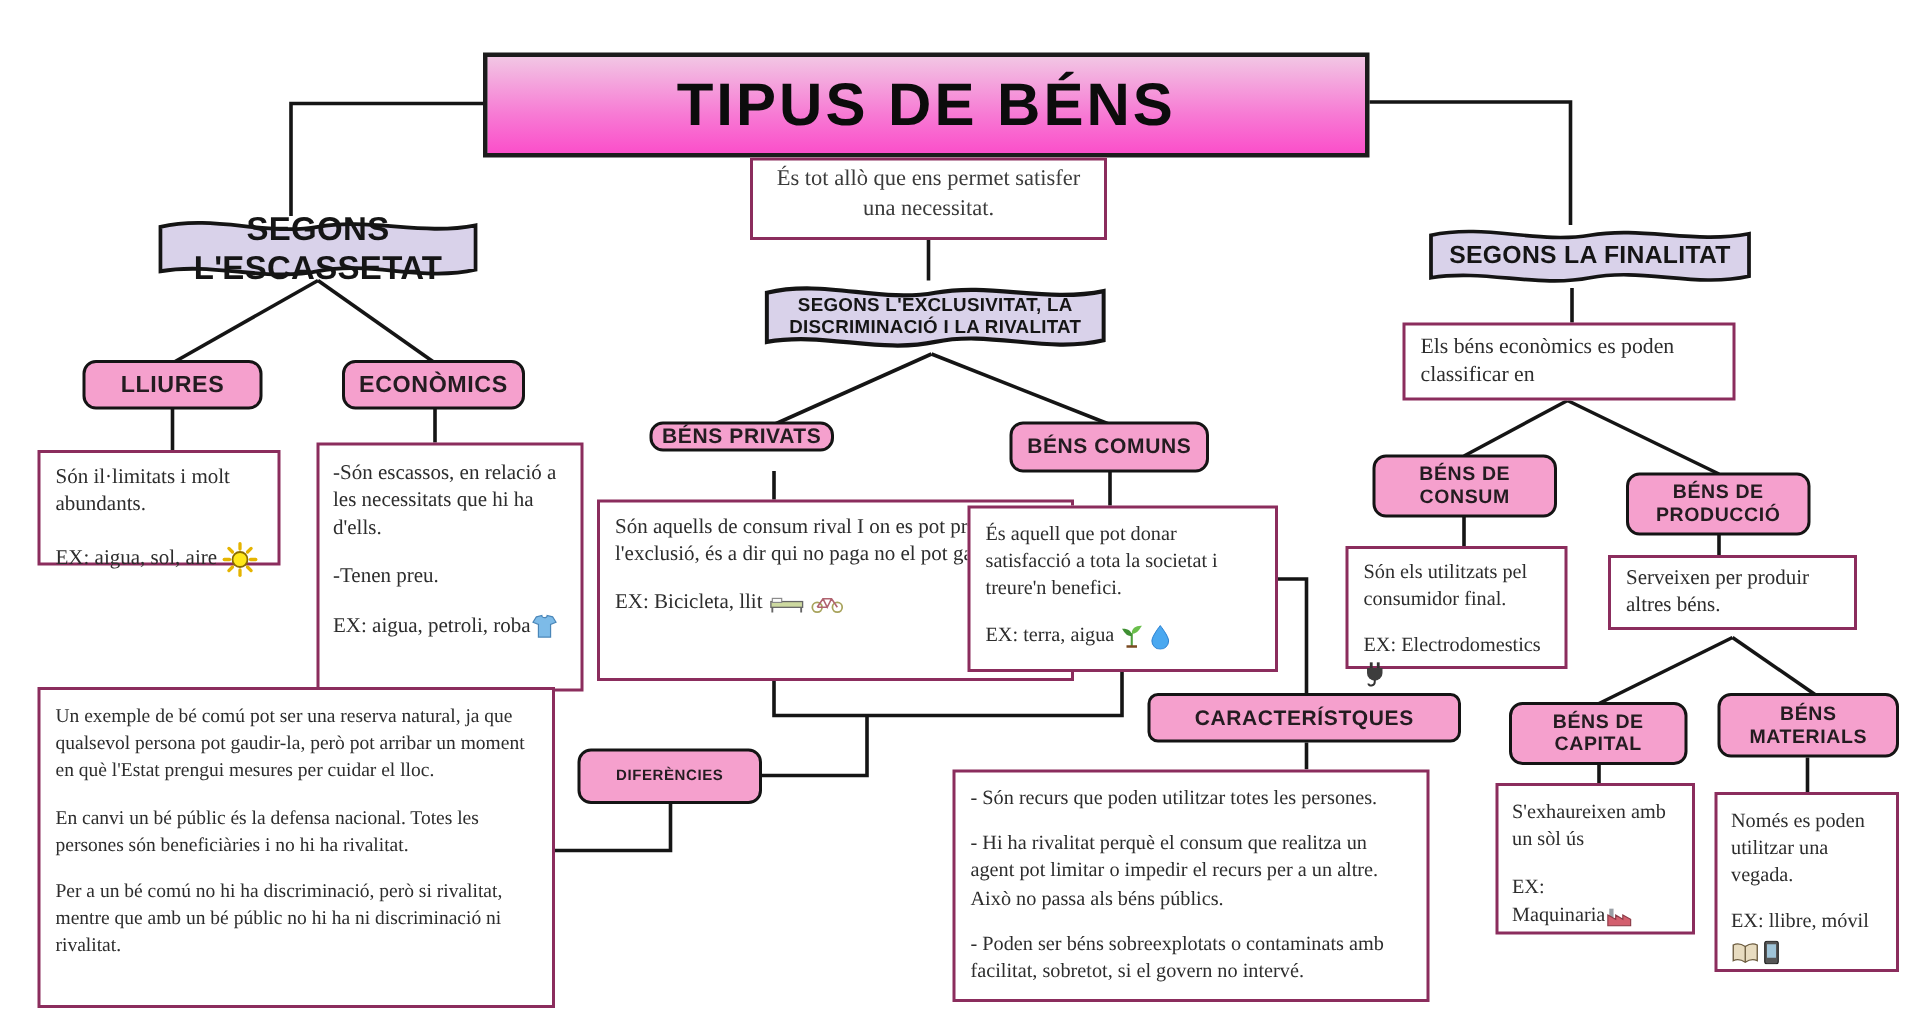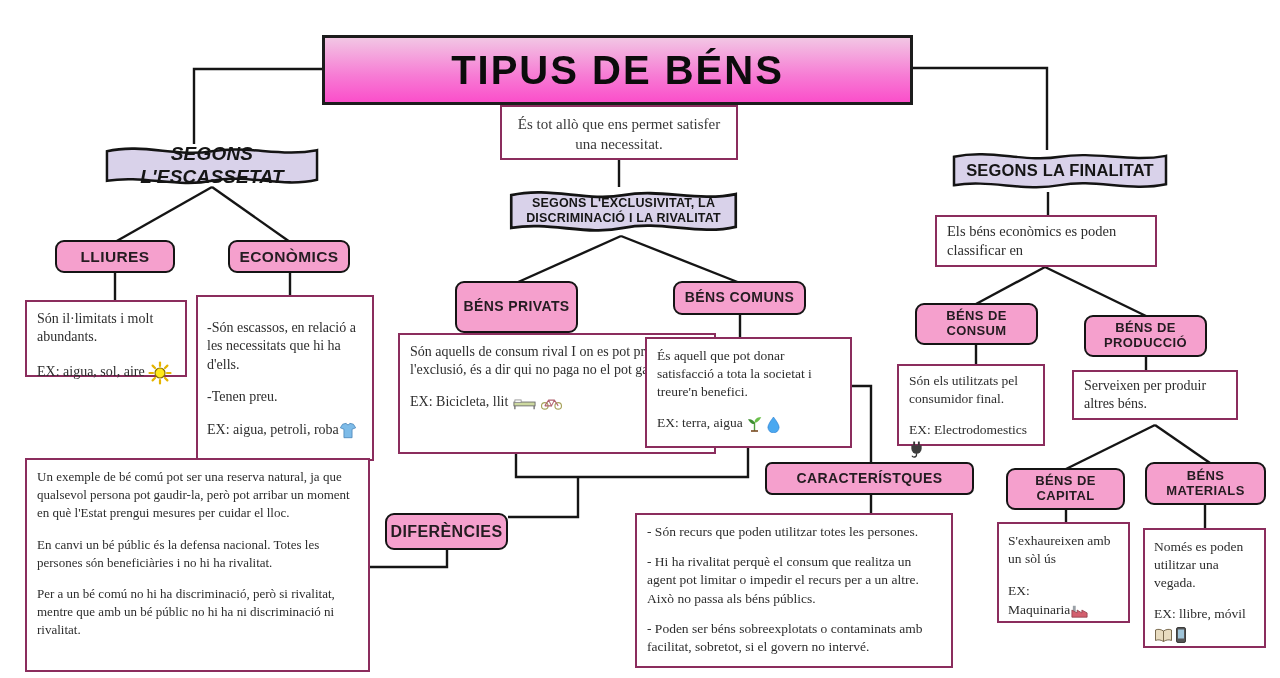--- a/index.html
+++ b/index.html
@@ -14,21 +14,21 @@
   .banner .bshape{position:absolute;left:0;top:0;width:100%;height:100%;}
   .banner .blabel{position:relative;font-weight:bold;color:#151515;line-height:1.18;letter-spacing:.2px;}
   .node{background:#f5a0cd;border:2.5px solid #141414;border-radius:9px;
         display:flex;align-items:center;justify-content:center;font-weight:bold;
         color:#241c21;text-align:center;line-height:1.12;letter-spacing:.4px;padding:2px 4px;}
   .tbox{background:#fff;border:2px solid #8b2d5d;color:#2d2d2d;
         font-family:"Liberation Serif",serif;font-size:14px;line-height:1.32;padding:8px 10px;}
   .tbox p{margin:0 0 14px 0;}
   .tbox p.tight{margin:13px 0 2px 0;}
   .tbox p:last-child{margin-bottom:0;}
-  .def{display:flex;align-items:flex-start;justify-content:center;text-align:center;}
+  .def{display:flex;align-items:flex-end;justify-content:center;text-align:center;}
   .def p{margin:0;}
   .icon{display:inline-block;vertical-align:middle;line-height:0;}
 </style>
 </head>
 <body>
 
 <div class="canvas">
 
   <svg class="wires" width="1280" height="678">
     <g fill="none" stroke="#151515" stroke-width="2.4">
@@ -61,21 +61,21 @@
   </svg>
 
   <div class="title" style="left:322px;top:35px;width:591px;height:70px;">
     <span>TIPUS DE BÉNS</span>
   </div>
 
   <div class="tbox def" style="left:500px;top:105px;width:238px;height:55px;font-size:15px;color:#3a3a3a;">
     <p>És tot allò que ens permet satisfer una necessitat.</p>
   </div>
 
-  <div class="banner" style="left:103px;top:142px;width:218px;height:47px;font-size:19px;font-style:italic;">
+  <div class="banner" style="left:103px;top:142px;width:218px;height:47px;font-size:22px;">
     <svg class="bshape" viewBox="0 0 220 46" preserveAspectRatio="none">
       <path d="M4,9 C40,1 75,15 110,9 C145,3 180,15 216,8 L216,37 C180,45 145,31 110,38 C75,45 40,32 4,38 Z" fill="#d9d2ea" stroke="#141414" stroke-width="2.5"></path>
     </svg>
     <span class="blabel">SEGONS L'ESCASSETAT</span>
   </div>
 
   <div class="banner" style="left:507px;top:185px;width:233px;height:52px;font-size:12.5px;">
     <svg class="bshape" viewBox="0 0 220 46" preserveAspectRatio="none">
       <path d="M4,9 C40,1 75,15 110,9 C145,3 180,15 216,8 L216,37 C180,45 145,31 110,38 C75,45 40,32 4,38 Z" fill="#d9d2ea" stroke="#141414" stroke-width="2.5"></path>
     </svg>
@@ -84,25 +84,25 @@
 
   <div class="banner" style="left:950px;top:148px;width:220px;height:45px;font-size:16.5px;">
     <svg class="bshape" viewBox="0 0 220 46" preserveAspectRatio="none">
       <path d="M4,9 C40,1 75,15 110,9 C145,3 180,15 216,8 L216,37 C180,45 145,31 110,38 C75,45 40,32 4,38 Z" fill="#d9d2ea" stroke="#141414" stroke-width="2.5"></path>
     </svg>
     <span class="blabel">SEGONS LA FINALITAT</span>
   </div>
 
   <div class="node" style="left:55px;top:240px;width:120px;height:33px;font-size:15.5px;">LLIURES</div>
   <div class="node" style="left:228px;top:240px;width:122px;height:33px;font-size:15.5px;">ECONÒMICS</div>
-  <div class="node" style="left:455px;top:281px;width:123px;height:52px;font-size:14px;">BÉNS PRIVATS</div>
+  <div class="node" style="left:433px;top:281px;width:123px;height:20px;font-size:14px;">BÉNS PRIVATS</div>
   <div class="node" style="left:673px;top:281px;width:133px;height:34px;font-size:14px;">BÉNS COMUNS</div>
   <div class="node" style="left:915px;top:303px;width:123px;height:42px;font-size:13px;">BÉNS DE CONSUM</div>
   <div class="node" style="left:1084px;top:315px;width:123px;height:42px;font-size:13px;">BÉNS DE PRODUCCIÓ</div>
-  <div class="node" style="left:385px;top:499px;width:123px;height:37px;font-size:16px;margin-top:14px;">DIFERÈNCIES</div>
+  <div class="node" style="left:385px;top:499px;width:123px;height:37px;font-size:10px;">DIFERÈNCIES</div>
   <div class="node" style="left:765px;top:462px;width:209px;height:33px;font-size:14px;border-radius:7px;">CARACTERÍSTQUES</div>
   <div class="node" style="left:1006px;top:468px;width:119px;height:42px;font-size:13px;">BÉNS DE CAPITAL</div>
   <div class="node" style="left:1145px;top:462px;width:121px;height:43px;font-size:13px;">BÉNS MATERIALS</div>
 
   <div class="tbox" style="left:25px;top:300px;width:162px;height:77px;">
     <p>Són il·limitats i molt abundants.</p>
     <p class="ex"><span>EX: aigua, sol, aire</span>
       <span class="icon">
         <svg width="24" height="24" viewBox="0 0 24 24">
           <g stroke="#e5b400" stroke-width="2.2" stroke-linecap="round">
@@ -114,21 +114,21 @@
               <line x1="17" y1="17" x2="19.4" y2="19.4"></line>
             <line x1="4.6" y1="19.4" x2="7" y2="17"></line>
               <line x1="17" y1="7" x2="19.4" y2="4.6"></line>
           </g>
           <circle cx="12" cy="12" r="5" fill="#ffe81a" stroke="#8a6d00" stroke-width="1.2"></circle>
         </svg>
       </span>
     </p>
   </div>
 
-  <div class="tbox" style="left:196px;top:295px;width:178px;height:166px;padding:22px 9px;">
+  <div class="tbox" style="left:211px;top:295px;width:178px;height:166px;padding:10px 9px;">
     <p>-Són escassos, en relació a les necessitats que hi ha d'ells.</p>
     <p>-Tenen preu.</p>
     <p class="ex"><span>EX: aigua, petroli, roba</span><span class="icon">
         <svg width="18" height="17" viewBox="0 0 20 18">
           <path d="M4 2 L8 1 C8 3.2 12 3.2 12 1 L16 2 L18.5 6 L14.5 7.6 L14.5 17 L5.5 17 L5.5 7.6 L1.5 6 Z" fill="#7dbbe8" stroke="#4a86b8" stroke-width="0.9"></path>
         </svg>
       </span>
     </p>
   </div>
 

